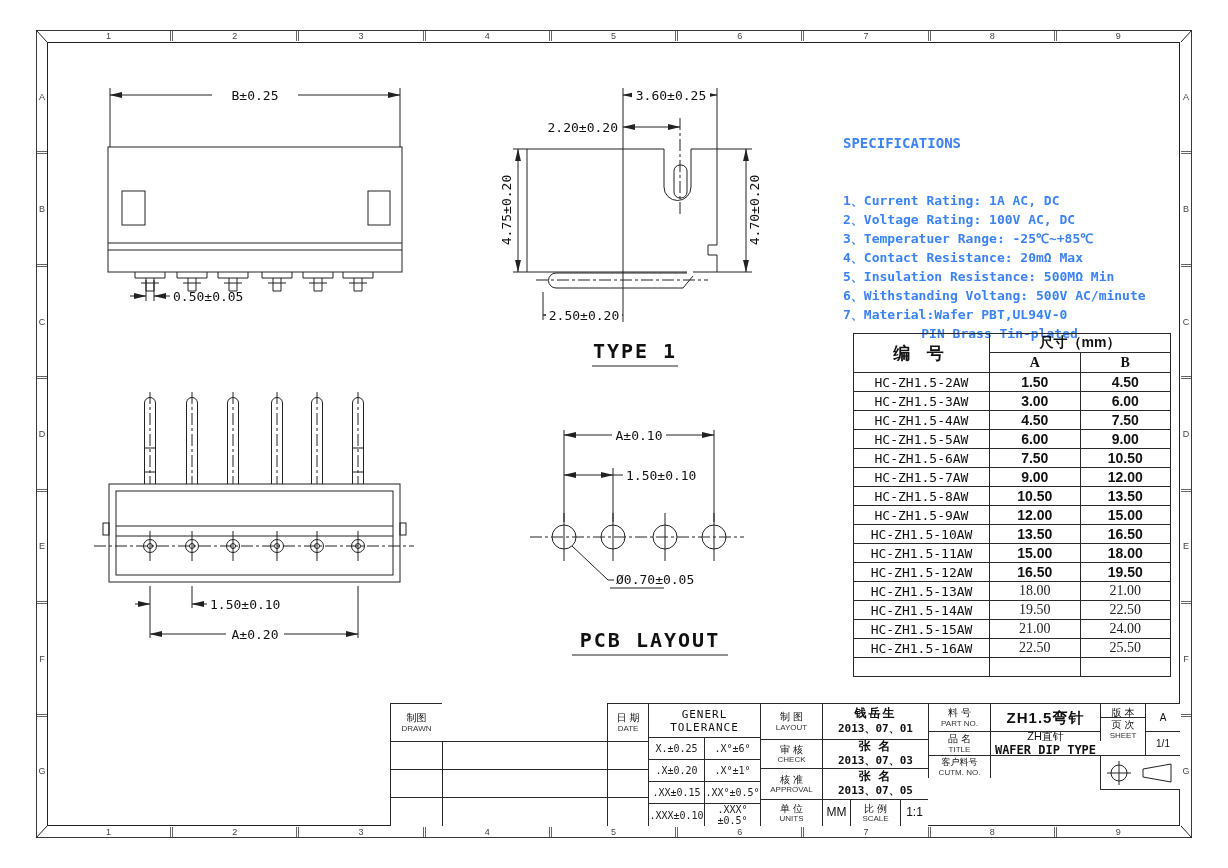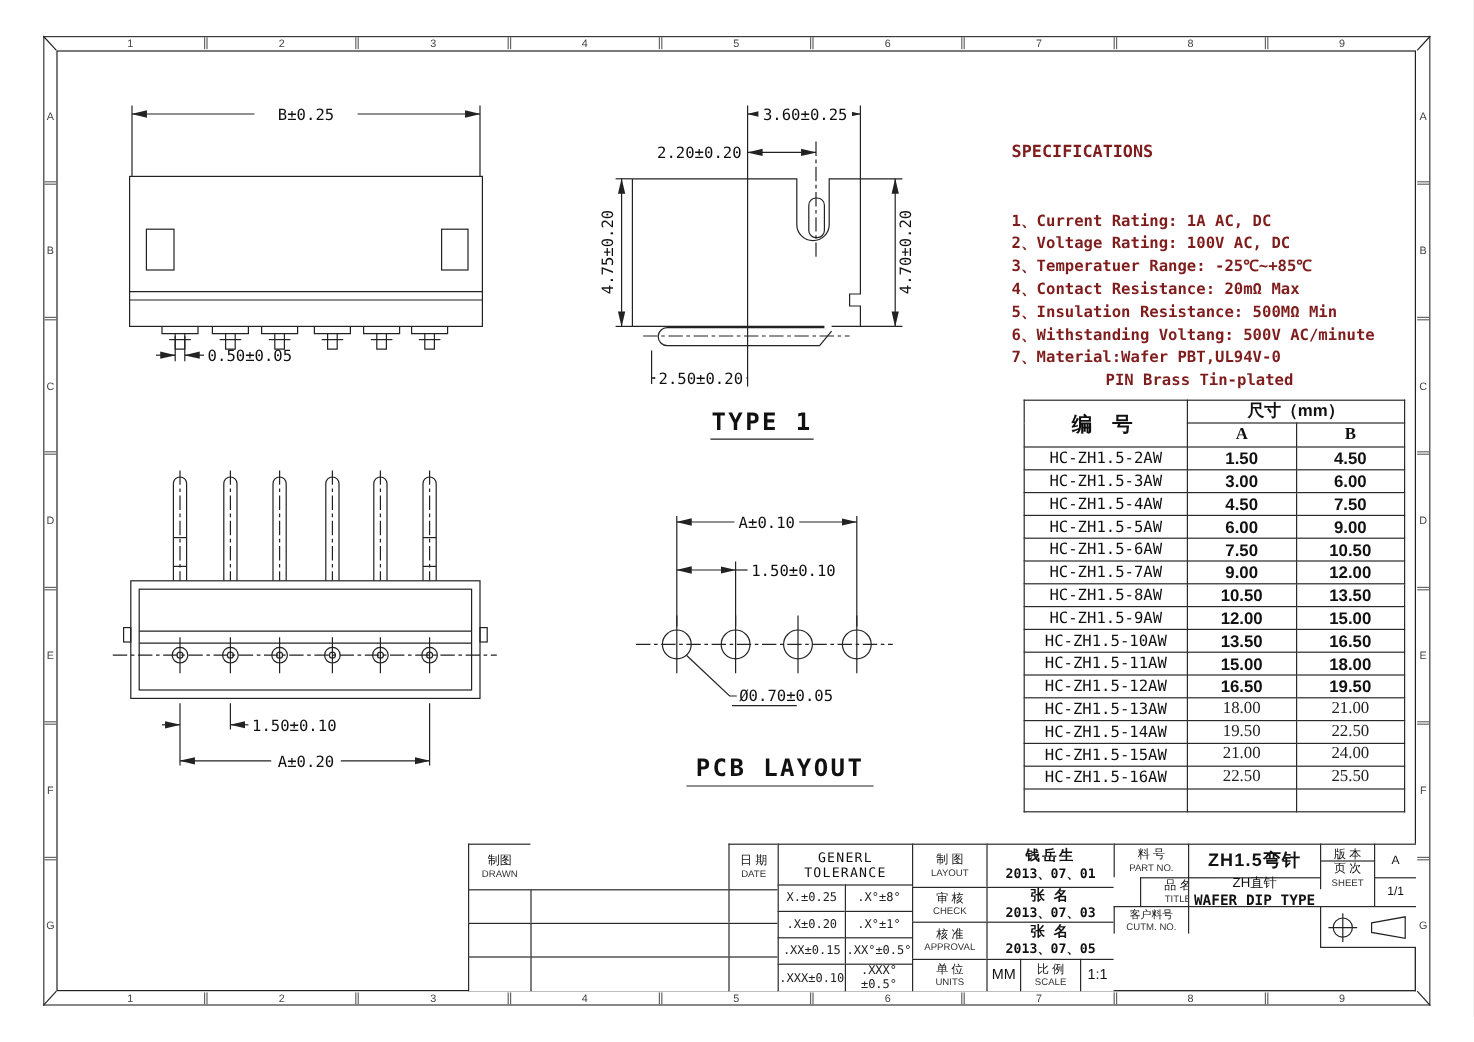--- a/index.html
+++ b/index.html
@@ -18,22 +18,22 @@
   #strip-top .fcell + .fcell,#strip-bottom .fcell + .fcell{border-left:3px double #666;}
   #strip-left .fcell + .fcell,#strip-right .fcell + .fcell{border-top:3px double #666;}
   
   #lineart{position:absolute;left:0;top:0;}
   #lineart path,#lineart line,#lineart rect,#lineart circle{stroke:#222;fill:none;stroke-width:1;}
   #lineart .cl{stroke-dasharray:12 3 3 3;}
   #lineart text{fill:#111;stroke:none;font:13px "DejaVu Sans Mono",monospace;}
   #lineart text.big{font:bold 20px "DejaVu Sans Mono",monospace;letter-spacing:2px;}
   #lineart rect.wbg{fill:#fff;stroke:none;}
   
-  #specs{left:843px;top:80px;width:340px;white-space:pre;
-         font:bold 13px "DejaVu Sans Mono",monospace;line-height:19px;color:#7f1d1d;}
+  #specs{left:843px;top:96px;width:340px;white-space:pre;
+         font:bold 13px "DejaVu Sans Mono",monospace;line-height:19px;color:#3b82f6;}
   #specs .spec-title{font-size:14px;}
   
   #parts{left:853px;top:333px;width:318px;border-collapse:collapse;table-layout:fixed;}
   #parts th,#parts td{border:1px solid #2a2a2a;padding:0;text-align:center;overflow:hidden;}
   #parts .hd-part{font:bold 17px "Liberation Sans",sans-serif;height:38px;letter-spacing:6px;}
   #parts .hd-dim{font:bold 14px "Liberation Sans",sans-serif;height:18px;}
   #parts .hd-ab{font:bold 14px "Liberation Serif",serif;height:19px;}
   #parts td.pn{font:13px "DejaVu Sans Mono",monospace;height:18px;}
   #parts td.vb{font:bold 14px "Liberation Sans",sans-serif;}
   #parts td.vl{font:14px "Liberation Serif",serif;color:#222;}
@@ -387,21 +387,21 @@
     <div class="tb-cell" style="left:217px;top:38px;width:41px;height:28px"></div>
     <div class="tb-cell" style="left:0;top:66px;width:52px;height:28px"></div>
     <div class="tb-cell" style="left:52px;top:66px;width:165px;height:28px"></div>
     <div class="tb-cell" style="left:217px;top:66px;width:41px;height:28px"></div>
     <div class="tb-cell" style="left:0;top:94px;width:52px;height:29px"></div>
     <div class="tb-cell" style="left:52px;top:94px;width:165px;height:29px"></div>
     <div class="tb-cell" style="left:217px;top:94px;width:41px;height:29px"></div>
 
     <div class="tb-cell tolhdr" style="left:258px;top:0;width:112px;height:34px">GENERL TOLERANCE</div>
     <div class="tb-cell tol" style="left:258px;top:34px;width:56px;height:22px">X.±0.25</div>
-    <div class="tb-cell tol" style="left:314px;top:34px;width:56px;height:22px">.X°±8°</div>
+    <div class="tb-cell tol" style="left:314px;top:34px;width:56px;height:22px">.X°±6°</div>
     <div class="tb-cell tol" style="left:258px;top:56px;width:56px;height:22px">.X±0.20</div>
     <div class="tb-cell tol" style="left:314px;top:56px;width:56px;height:22px">.X°±1°</div>
     <div class="tb-cell tol" style="left:258px;top:78px;width:56px;height:22px">.XX±0.15</div>
     <div class="tb-cell tol" style="left:314px;top:78px;width:56px;height:22px">.XX°±0.5°</div>
     <div class="tb-cell tol" style="left:258px;top:100px;width:56px;height:23px">.XXX±0.10</div>
     <div class="tb-cell tol" style="left:314px;top:100px;width:56px;height:23px">.XXX°±0.5°</div>
 
     <div class="tb-cell" style="left:370px;top:0;width:62px;height:36px">
       <span class="zh">制 图</span>
       <span class="en">LAYOUT</span>
@@ -440,21 +440,21 @@
     <div class="tb-cell" style="left:538px;top:0;width:62px;height:28px">
       <span class="zh">料 号</span>
       <span class="en">PART NO.</span>
     </div>
     <div class="tb-cell val-part" style="left:600px;top:0;width:110px;height:28px">ZH1.5弯针</div>
     <div class="tb-cell" style="left:710px;top:0;width:45px;height:28px">
       <span class="zh">版 本</span>
       <span class="en">REV</span>
     </div>
     <div class="tb-cell val-sm" style="left:755px;top:0;width:35px;height:28px">A</div>
-    <div class="tb-cell" style="left:560px;top:28px;width:62px;height:24px">
+    <div class="tb-cell" style="left:538px;top:28px;width:62px;height:24px">
       <span class="zh">品 名</span>
       <span class="en">TITLE</span>
     </div>
     <div class="tb-cell" style="left:600px;top:28px;width:110px;height:24px">
       <span class="val-title1">ZH直针</span>
       <span class="val-title2">WAFER DIP TYPE</span>
     </div>
     <div class="tb-cell" style="left:710px;top:14px;width:45px;height:24px">
       <span class="zh">页 次</span>
       <span class="en">SHEET</span>

